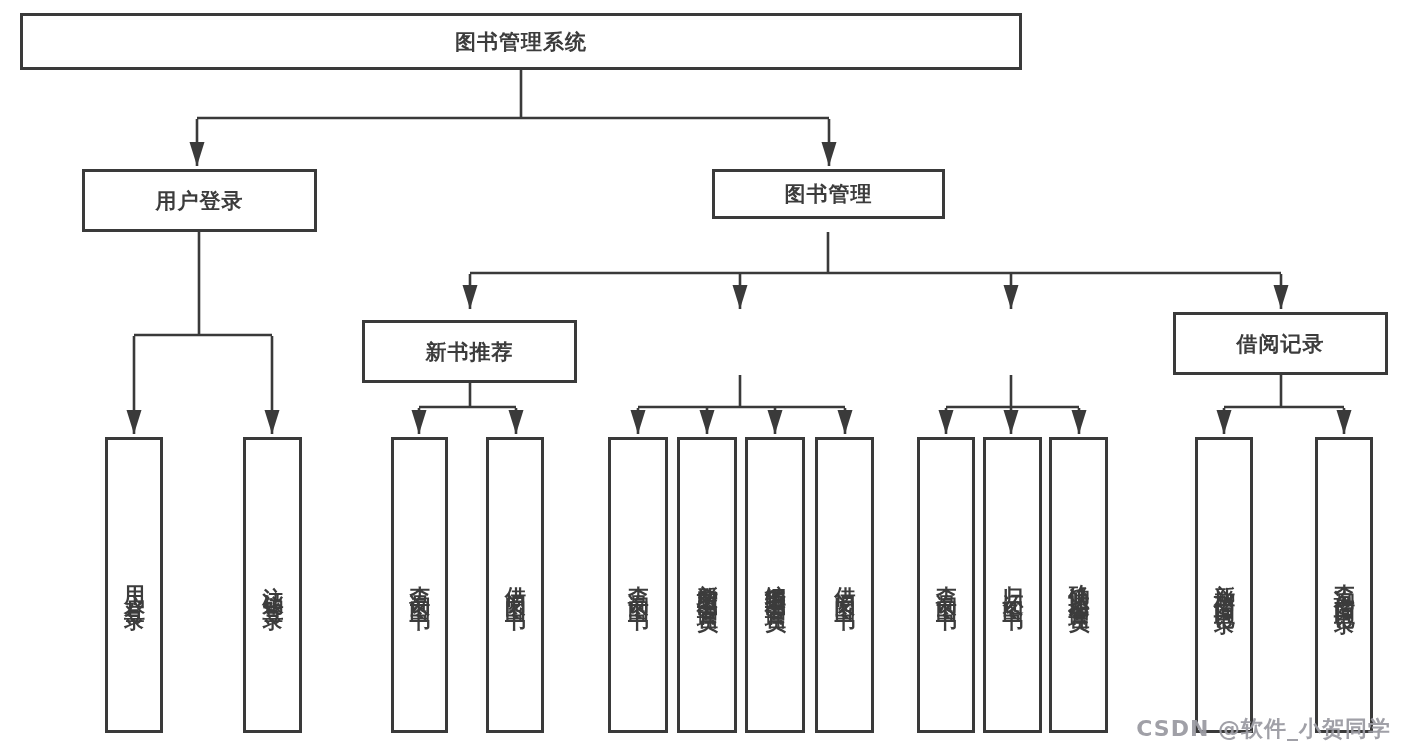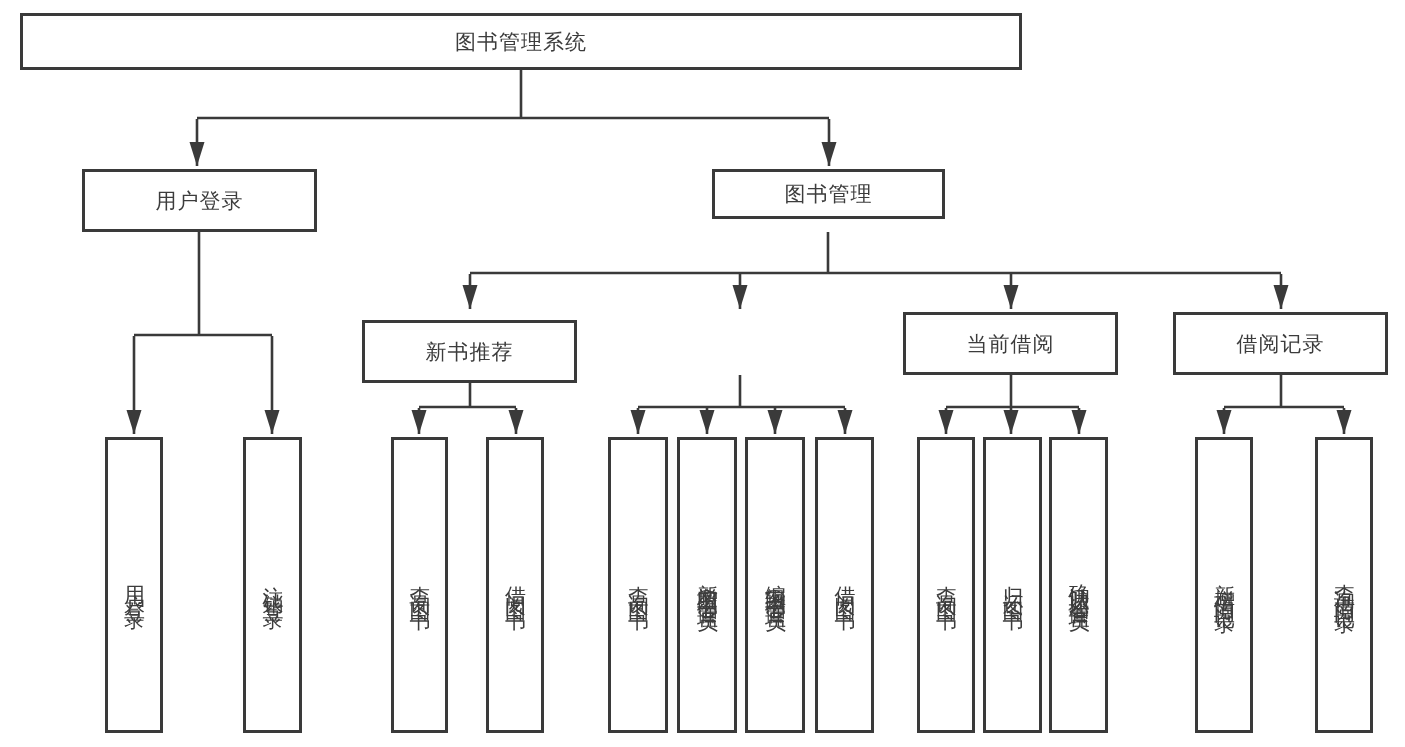--- a/index.html
+++ b/index.html
@@ -2,20 +2,21 @@
 <html><head>
 <meta charset="utf-8">
 <style>
   html,body{margin:0;padding:0;background:#ffffff;}
   .canvas{
     position:relative;
     width:1405px;height:747px;
     background:#ffffff;
     font-family:"DejaVu Sans","Liberation Sans",sans-serif;
     overflow:hidden;
+    font-weight:bold;
   }
   .connectors{position:absolute;left:0;top:0;width:1405px;height:747px;}
   .node{
     position:absolute;
     box-sizing:border-box;
     background:#ffffff;
     border:3px solid #3a3a3a;
     color:#3c3c3c;
     display:flex;align-items:center;justify-content:center;
     font-size:21px;
@@ -88,21 +89,20 @@
       <path d="M1344,408 V434"></path>
     </g>
   </svg>
 
   <div class="node" style="left:20px;top:13px;width:1002px;height:57px;">图书管理系统</div>
 
   <div class="node" style="left:82px;top:169px;width:235px;height:63px;">用户登录</div>
   <div class="node" style="left:712px;top:169px;width:233px;height:50px;">图书管理</div>
 
   <div class="node" style="left:362px;top:320px;width:215px;height:63px;">新书推荐</div>
-  <div class="node" style="left:903px;top:312px;width:215px;height:63px;">当前借阅</div>
   <div class="node" style="left:1173px;top:312px;width:215px;height:63px;">借阅记录</div>
 
   <div class="node vnode" style="left:105px;top:437px;width:58px;height:296px;">
     <span class="vtext">用户登录</span>
   </div>
   <div class="node vnode" style="left:243px;top:437px;width:59px;height:296px;">
     <span class="vtext">注销登录</span>
   </div>
 
   <div class="node vnode" style="left:391px;top:437px;width:57px;height:296px;">
@@ -135,14 +135,15 @@
     <span class="vtext" style="letter-spacing:4px;">确认归还（管理员）</span>
   </div>
 
   <div class="node vnode" style="left:1195px;top:437px;width:58px;height:296px;">
     <span class="vtext" style="letter-spacing:6px;">新增借阅记录</span>
   </div>
   <div class="node vnode" style="left:1315px;top:437px;width:58px;height:296px;">
     <span class="vtext" style="letter-spacing:6px;">查询借阅记录</span>
   </div>
 
+  <div class="watermark">CSDN @软件_小贺同学</div>
 
 </div>
 
 </body></html>

